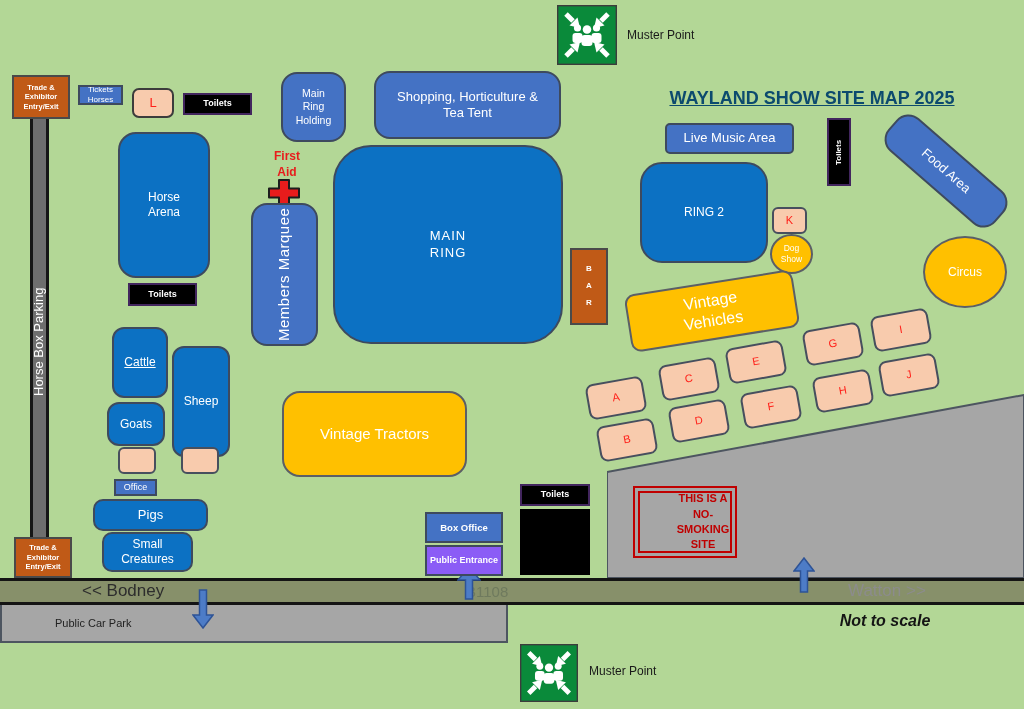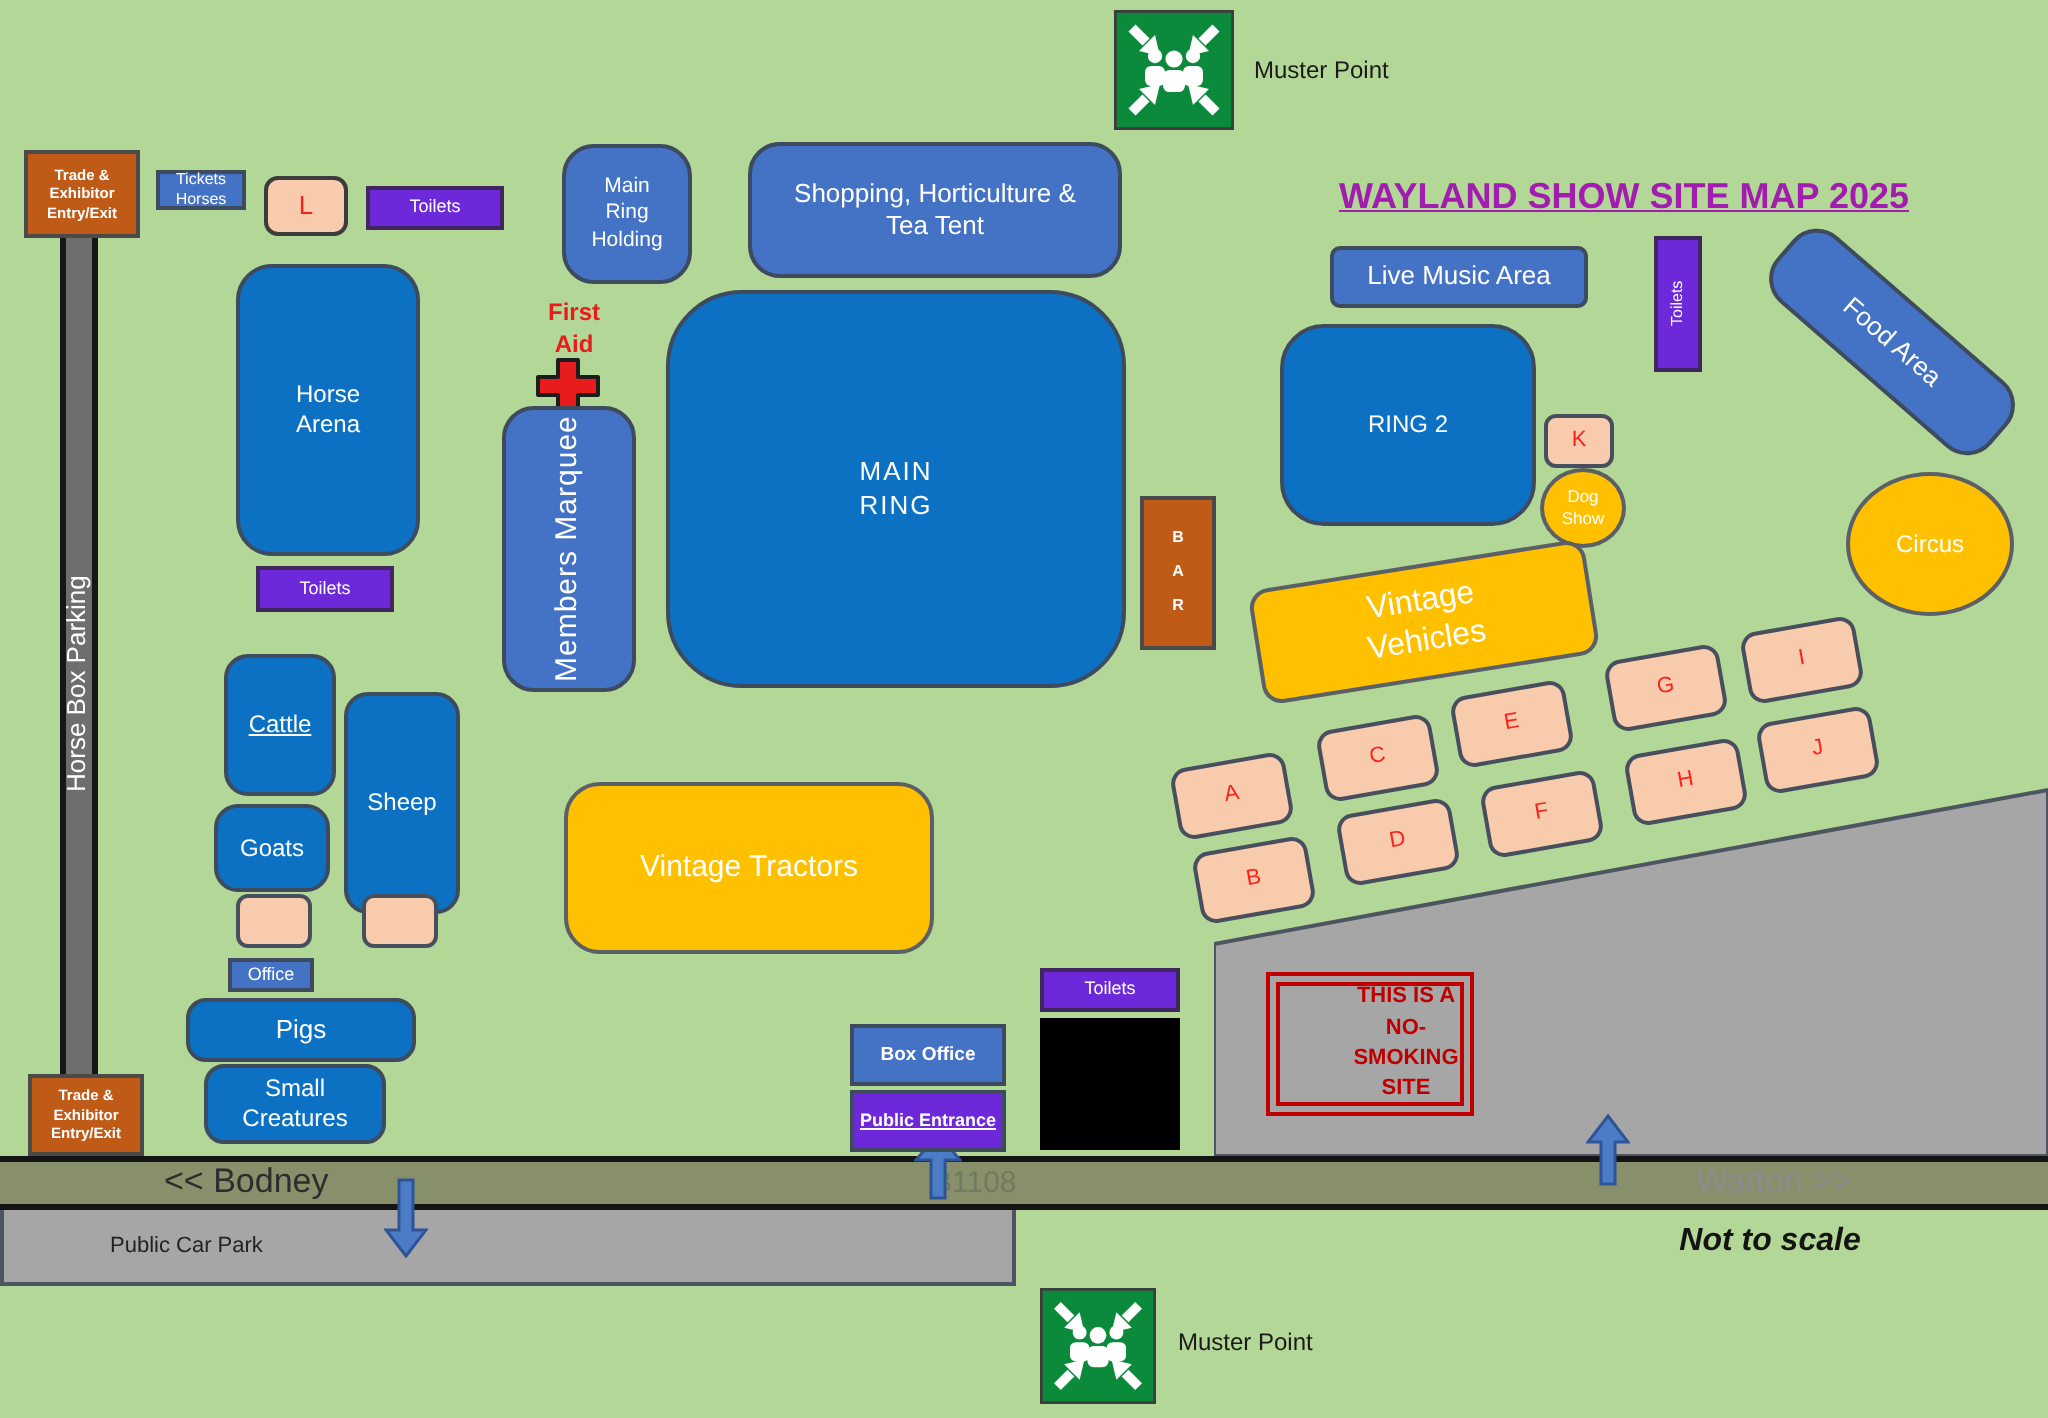--- a/index.html
+++ b/index.html
@@ -3,24 +3,24 @@
 <meta charset="utf-8">
 <style>
   html,body{margin:0;padding:0;}
   body{font-family:"Liberation Sans",sans-serif;}
   #map{position:relative;width:1024px;height:709px;background:#b3d796;overflow:hidden;}
   .shape{position:absolute;display:flex;align-items:center;justify-content:center;text-align:center;
          box-sizing:border-box;border:2px solid #3e4a5e;color:#fff;white-space:pre-line;line-height:1.25;}
   .dblue{background:#0c71c3;}
   .mblue{background:#4472c4;}
   .yellow{background:#ffc000;border-color:#5b5f66;}
-  .purple{background:#6d28d9;border-color:#42265e;font-weight:normal;}
+  .purple{background:#000000;border-color:#42265e;font-weight:bold;}
   .orangebox{background:#c05a17;border-color:#4a4a4a;font-weight:bold;}
   .peach{background:#f8cbad;color:#ff2019;border-color:#474f5e;}
-  .cyan{background:#6d28d9;font-weight:bold;text-decoration:underline;}
+  .cyan{background:#8b5cf6;font-weight:bold;}
   .black{background:#000;border:none;}
   .vert{writing-mode:vertical-rl;transform:rotate(180deg);}
   .roadtxt{position:absolute;white-space:nowrap;}
   .lbl{position:absolute;color:#222;white-space:pre-line;text-align:center;line-height:1.3;}
   svg{display:block;}
 </style>
 </head>
 <body>
 
 <div id="map">
@@ -44,21 +44,21 @@
   <svg style="position:absolute;left:192px;top:589px;" width="22" height="40">
     <polygon points="11,39 21,26 14.5,26 14.5,1 7.5,1 7.5,26 1,26" fill="#4d7cc7" stroke="#2e5396" stroke-width="1.5"></polygon>
   </svg>
   <svg style="position:absolute;left:457px;top:566px;" width="24" height="34">
     <polygon points="12,1 23,14 15.5,14 15.5,33 8.5,33 8.5,14 1,14" fill="#4d7cc7" stroke="#2e5396" stroke-width="1.5"></polygon>
   </svg>
   <svg style="position:absolute;left:793px;top:557px;" width="22" height="36">
     <polygon points="11,1 21,14 14.5,14 14.5,35 7.5,35 7.5,14 1,14" fill="#4d7cc7" stroke="#2e5396" stroke-width="1.5"></polygon>
   </svg>
 
-  <div style="position:absolute;left:632px;top:88px;width:360px;text-align:center;font-size:18px;font-weight:bold;color:#a21caf;text-decoration:underline;">WAYLAND SHOW SITE MAP 2025</div>
+  <div style="position:absolute;left:632px;top:88px;width:360px;text-align:center;font-size:18px;font-weight:bold;color:#0c4a6e;text-decoration:underline;">WAYLAND SHOW SITE MAP 2025</div>
 
   <svg style="position:absolute;left:557px;top:5px;" width="60" height="60" viewBox="0 0 60 60">
     <rect x="0.7" y="0.7" width="58.6" height="58.6" fill="#0a8a3a" stroke="#3c3c3c" stroke-width="1.4"></rect>
     <g fill="#fff" stroke="none">
       <line x1="9" y1="9" x2="16" y2="16" stroke="#fff" stroke-width="5"></line>
         <polygon points="23,23 12.5,20.5 20.5,12.5"></polygon>
       <line x1="51" y1="9" x2="44" y2="16" stroke="#fff" stroke-width="5"></line>
         <polygon points="37,23 47.5,20.5 39.5,12.5"></polygon>
       <line x1="9" y1="51" x2="16" y2="44" stroke="#fff" stroke-width="5"></line>
         <polygon points="23,37 12.5,39.5 20.5,47.5"></polygon>

